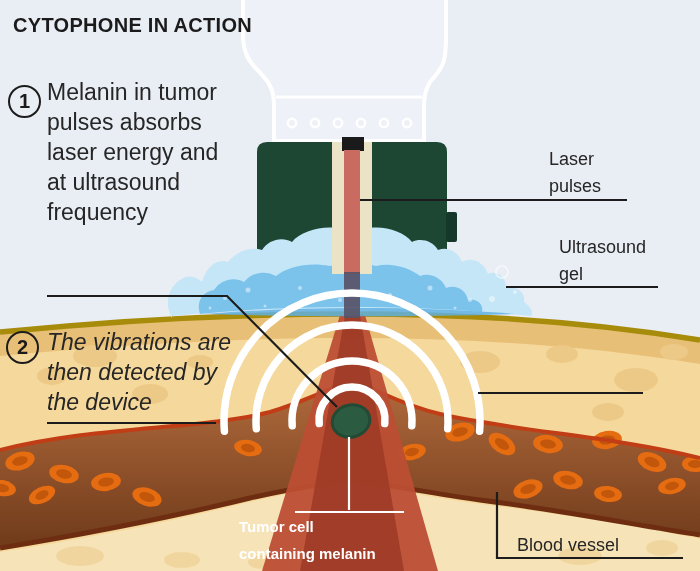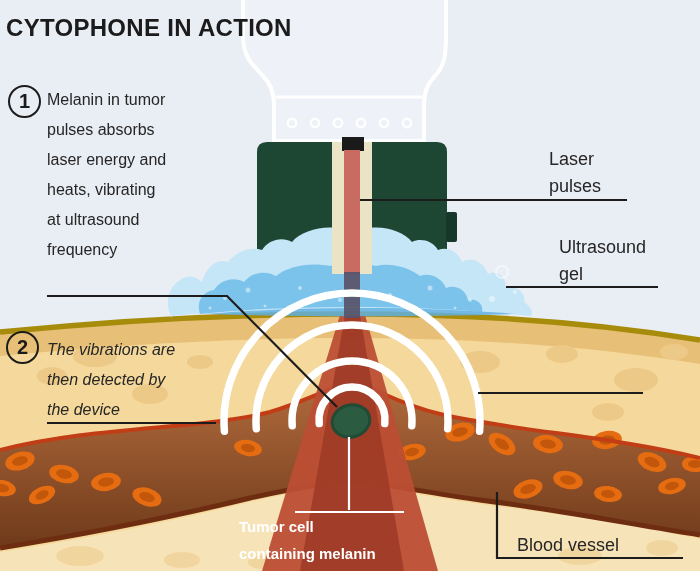--- a/index.html
+++ b/index.html
@@ -40,30 +40,30 @@
   .gel-ring      { stroke:#ffffff; fill:none; opacity:.5; stroke-width:2; }
   .beam-gel      { fill:var(--beam-in-gel,#585468); opacity:.92; }
   .wave-arc      { stroke:var(--wave-white,#ffffff); stroke-width:7.5; fill:none; stroke-linecap:round; }
   .tumor         { fill:var(--tumor-green,#2b5b40); stroke:#224a34; stroke-width:3; }
   .callout       { stroke:var(--line-dark,#1c1c1c); stroke-width:2.2; fill:none; }
   .callout-w     { stroke:var(--caption-white,#ffffff); stroke-width:2.2; fill:none; }
 
   
   .abs { position:absolute; }
   .title {
-    left:6px; top:14px; font-size:24px; font-weight:bold; letter-spacing:.3px;
+    left:13px; top:14px; font-size:20px; font-weight:bold; letter-spacing:.3px;
     color:var(--title-text,#1b1b1b); white-space:nowrap;
   }
   .step-marker {
     width:33px; height:33px; border:2.6px solid var(--line-dark,#1c1c1c); border-radius:50%;
     display:flex; align-items:center; justify-content:center;
     font-size:20px; font-weight:bold; color:var(--title-text,#1b1b1b);
     background:transparent;
   }
-  .step-text { font-size:16px; line-height:30px; color:var(--body-text,#262626);margin-top:8px; }
+  .step-text { font-size:23px; line-height:30px; color:var(--body-text,#262626); }
   .side-label { font-size:18px; line-height:27px; color:var(--body-text,#1e1e1e); }
   .caption {
     left:239px; top:514px; width:222px; 
     font-size:15px; font-weight:bold; line-height:26.5px; color:var(--caption-white,#ffffff);
   }
 </style>
 </head>
 <body>
 
 <div id="stage">
@@ -280,21 +280,20 @@
 
   <div class="abs title">CYTOPHONE IN ACTION</div>
 
   <div class="abs step-marker" style="left:8px; top:85px;">
     <span>1</span>
   </div>
   <div class="abs step-text" style="left:47px; top:77px; width:200px;">
       <div>Melanin in tumor</div>
       <div>pulses absorbs</div>
       <div>laser energy and</div>
-      <div>heats, vibrating</div>
       <div>at ultrasound</div>
       <div>frequency</div>
     </div>
 
   <div class="abs step-marker" style="left:6px; top:331px;">
     <span>2</span>
   </div>
   <div class="abs step-text" style="left:47px; top:327px; width:200px;font-style:italic;">
       <div>The vibrations are</div>
       <div>then detected by</div>

